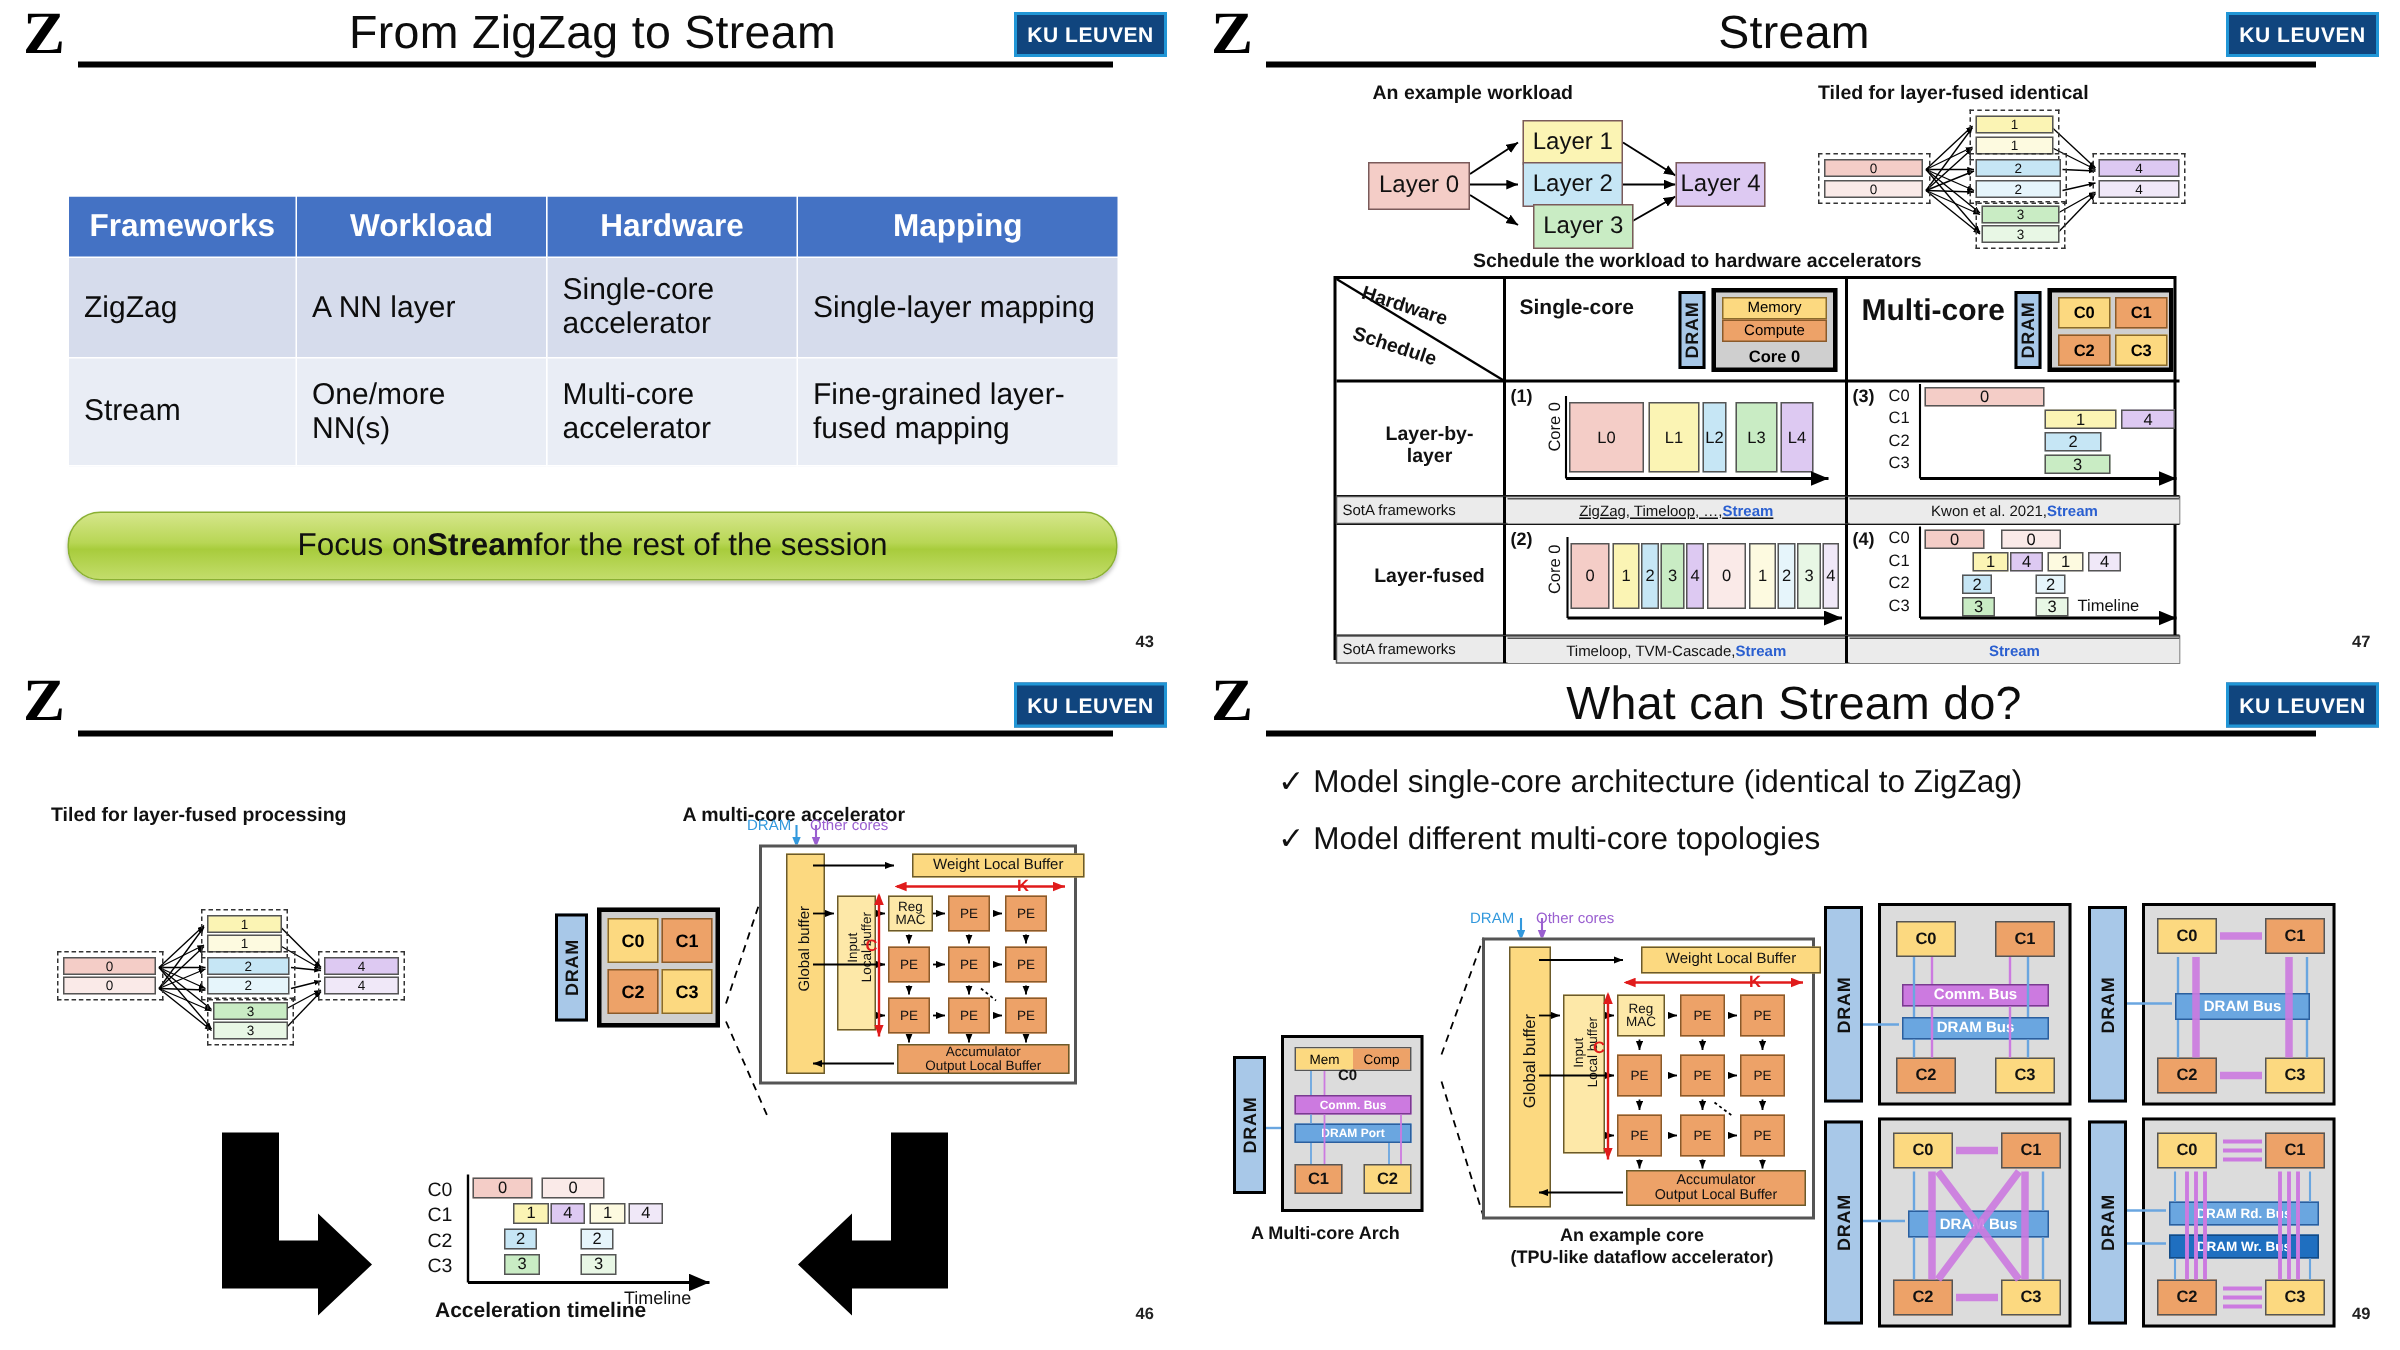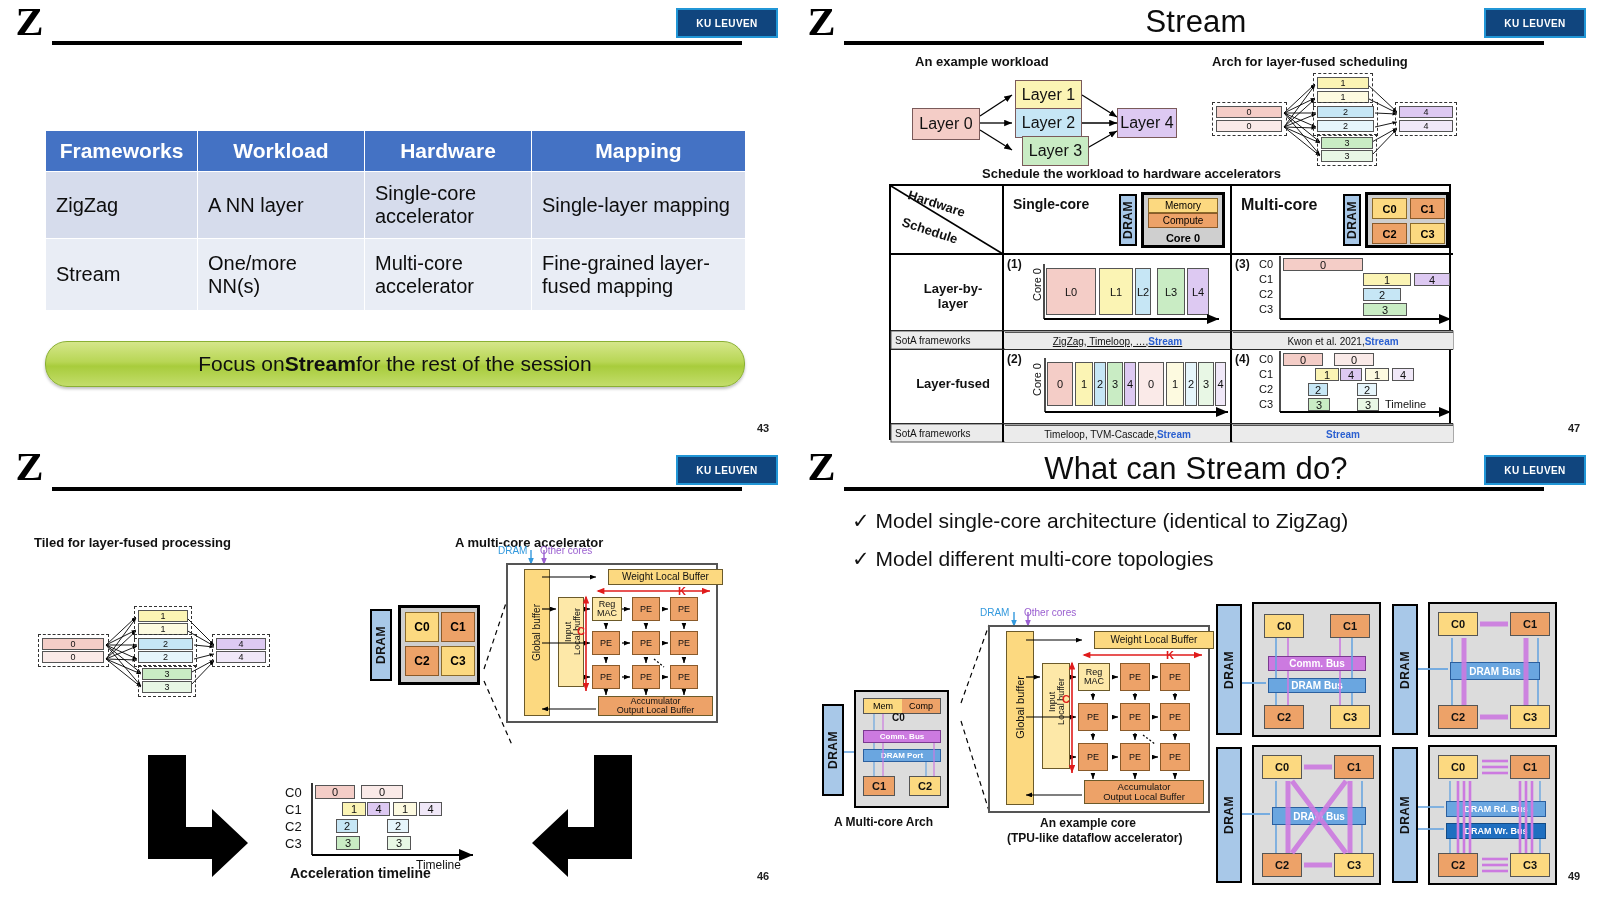--- a/index.html
+++ b/index.html
@@ -19,21 +19,21 @@
   
   .hdr { position:absolute; left:0; top:0; right:0; height:48px; }
   .zlogo { position:absolute; left:6px; top:2px; width:44px; height:40px;
            font-family:"Liberation Serif", serif; font-weight:bold; font-size:40px;
            line-height:40px; text-align:center; letter-spacing:-2px; }
   .zlogo span { display:inline-block; transform:scaleX(1.05); }
   .hrule { position:absolute; left:52px; height:4px; background:#000; }
   .stitle { position:absolute; left:0; right:0; text-align:center;
             font-size:31px; color:#0d0d0d; font-weight:400; letter-spacing:.2px; }
   .kul { position:absolute; background:#10457e; border:2px solid #2196d6;
-         color:#fff; font-weight:bold; font-size:10px; letter-spacing:.4px;
+         color:#fff; font-weight:bold; font-size:14px; letter-spacing:.4px;
          display:flex; align-items:center; justify-content:center; }
   .pgnum { position:absolute; font-size:11px; color:#222; font-weight:bold; }
 
   
   .ftab { position:absolute; border-collapse:collapse; table-layout:fixed; }
   .ftab th { background:#4472c4; color:#fff; font-size:21px; font-weight:bold;
              text-align:center; padding:8px 10px; border:1px solid #fff; }
   .ftab td { font-size:20px; color:#0d0d0d; padding:10px 10px; vertical-align:middle;
              border:1px solid #fff; }
   .rowA td { background:#d6dcec; }
@@ -104,20 +104,21 @@
 </style>
 </head>
 <body>
 
 <div class="deck">
 
 <div class="slide" id="slide-tl">
   <div class="hdr">
     <div class="zlogo"><span>Z</span></div>
     <div class="hrule" style="top:41px; width:690px;"></div>
+    <div class="stitle" style="top:4px;">From ZigZag to Stream</div>
     <div class="kul" style="left:676px; top:8px; width:102px; height:30px;">KU LEUVEN</div>
   </div>
 
   <table class="ftab" style="left:45px; top:130px; width:700px;">
     <colgroup>
           <col style="width:152px">
           <col style="width:167px">
           <col style="width:167px">
           <col style="width:214px">
         </colgroup>
@@ -156,21 +157,21 @@
 
 <div class="slide" id="slide-tr">
   <div class="hdr">
     <div class="zlogo"><span>Z</span></div>
     <div class="hrule" style="top:41px; width:700px;"></div>
     <div class="stitle" style="top:4px;">Stream</div>
     <div class="kul" style="left:692px; top:8px; width:102px; height:30px;">KU LEUVEN</div>
   </div>
 
   <div class="cap" style="left:123px; top:54px;">An example workload</div>
-  <div class="cap" style="left:420px; top:54px;">Arch for layer-fused scheduling</div>
+  <div class="cap" style="left:420px; top:54px;">Tiled for layer-fused identical</div>
 
   <div class="box" style="left:120px; top:75px; width:260px; height:95px;">
     <svg class="ov" width="260" height="95">
       <defs>
             <marker id="ah1" markerWidth="7" markerHeight="7" refX="6" refY="2.5" orient="auto">
               <path d="M0,0 L6,2.5 L0,5 z" fill="#000"></path>
             </marker>
           </defs>
       <g stroke="#000" stroke-width="1.3" fill="none" marker-end="url(#ah1)">
         <path d="M68,41 L100,20"></path>
@@ -255,21 +256,21 @@
       <line x1="112" y1="145" x2="112" y2="163" stroke="#000" stroke-width="2"></line>
       <line x1="340" y1="145" x2="340" y2="163" stroke="#000" stroke-width="2"></line>
       <line x1="112" y1="238" x2="112" y2="256" stroke="#000" stroke-width="2"></line>
       <line x1="340" y1="238" x2="340" y2="256" stroke="#000" stroke-width="2"></line>
     </svg>
 
     <div class="lblb" style="left:16px; top:10px; font-size:13px; transform:rotate(18deg);">Hardware</div>
     <div class="lblb" style="left:10px; top:37px; font-size:13px; transform:rotate(18deg);">Schedule</div>
 
     <div class="lblb" style="left:122px; top:10px; font-size:14px;">Single-core</div>
-    <div class="lblb" style="left:350px; top:10px; font-size:16px;">Multi-core</div>
+    <div class="lblb" style="left:350px; top:10px; font-size:20px;">Multi-core</div>
 
     <div class="box" style="left:228px; top:6px; width:106px; height:56px;">
       <div class="dram" style="left:0; top:2px; width:18px; height:52px;">
             <span>DRAM</span>
           </div>
       <div style="position:absolute; left:22px; top:0; width:84px; height:56px; background:#cfcfcf; border:3px solid #000;">
         <div style="position:absolute; left:4px; top:3px; width:70px; height:15px; background:#fcd980; border:1px solid #8a6a2a; font-size:10px; display:flex; align-items:center; justify-content:center;">Memory</div>
         <div style="position:absolute; left:4px; top:18px; width:70px; height:15px; background:#eda268; border:1px solid #8a5a2a; font-size:10px; display:flex; align-items:center; justify-content:center;">Compute</div>
         <div style="position:absolute; left:0; top:35px; width:78px; height:15px; font-size:11px; font-weight:bold; display:flex; align-items:center; justify-content:center;">Core 0</div>
       </div>

